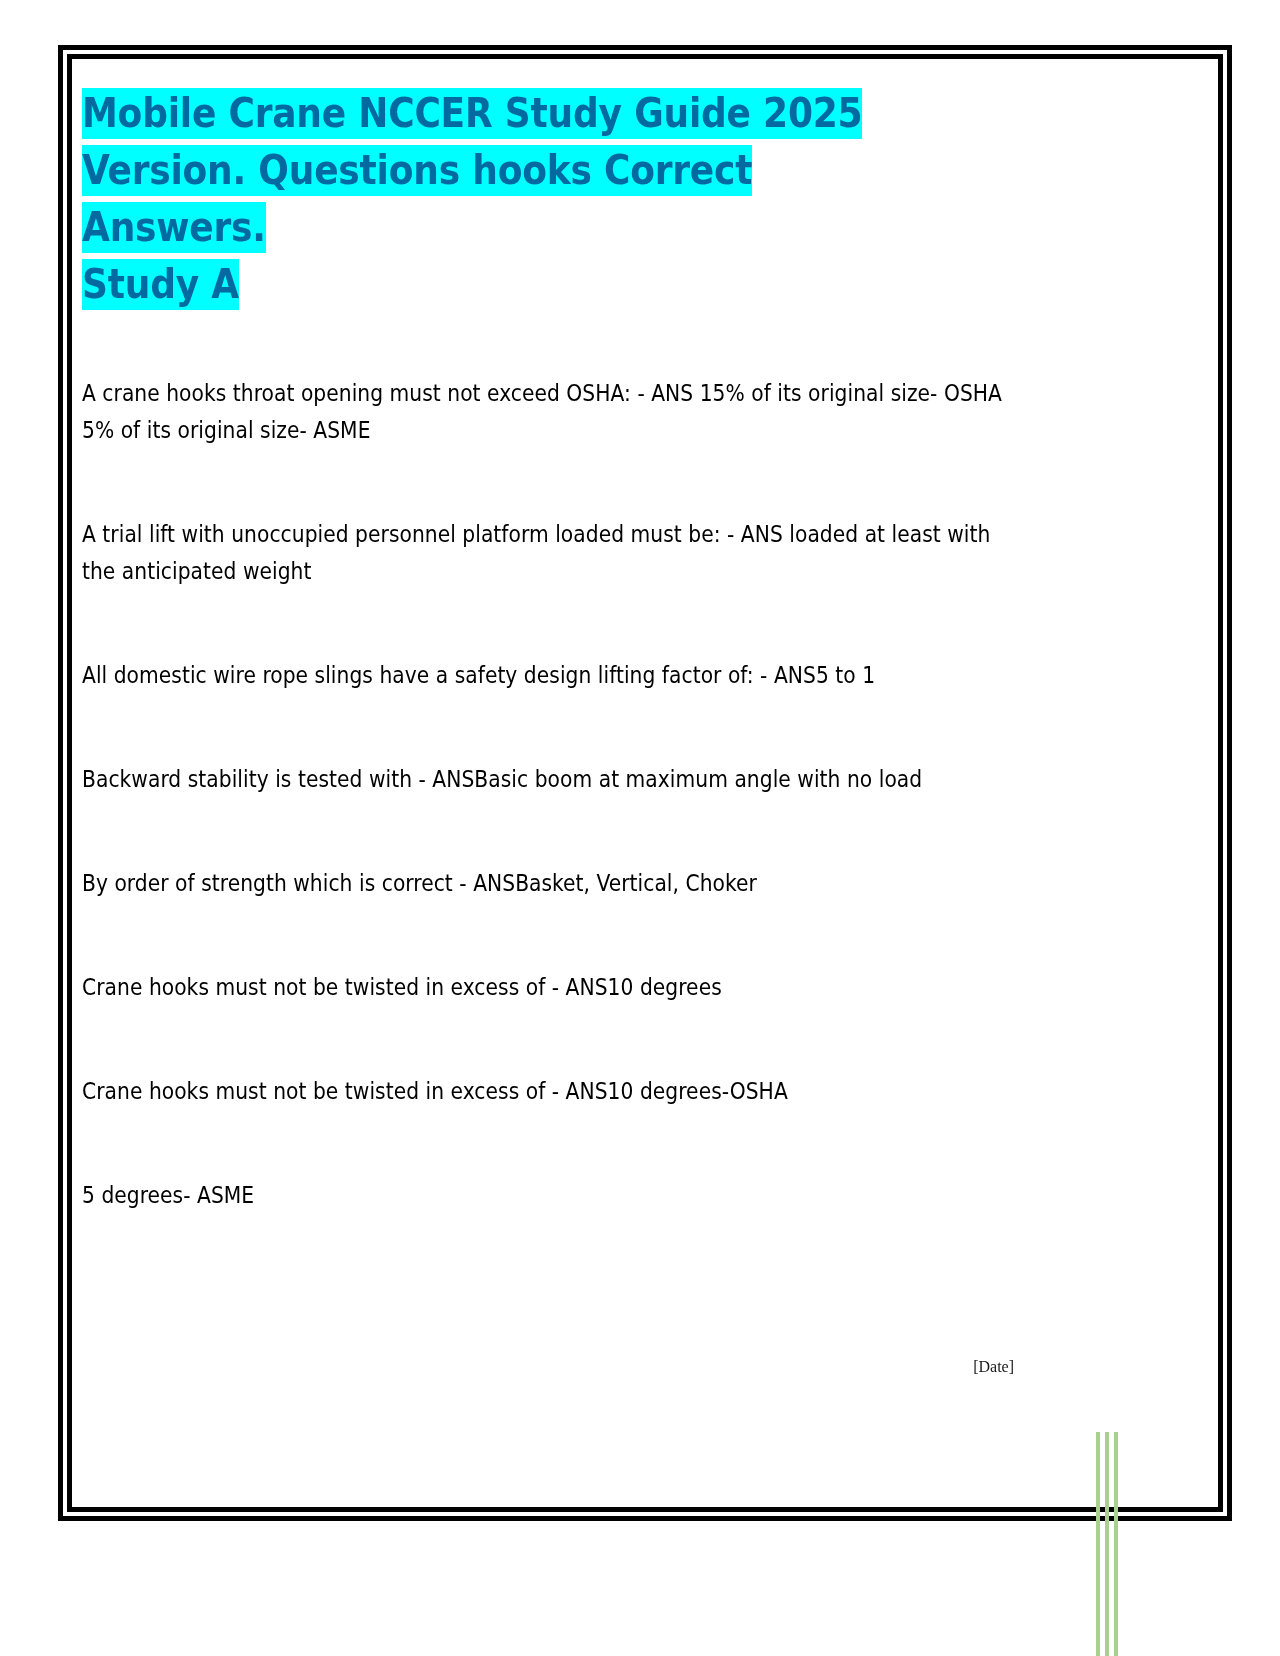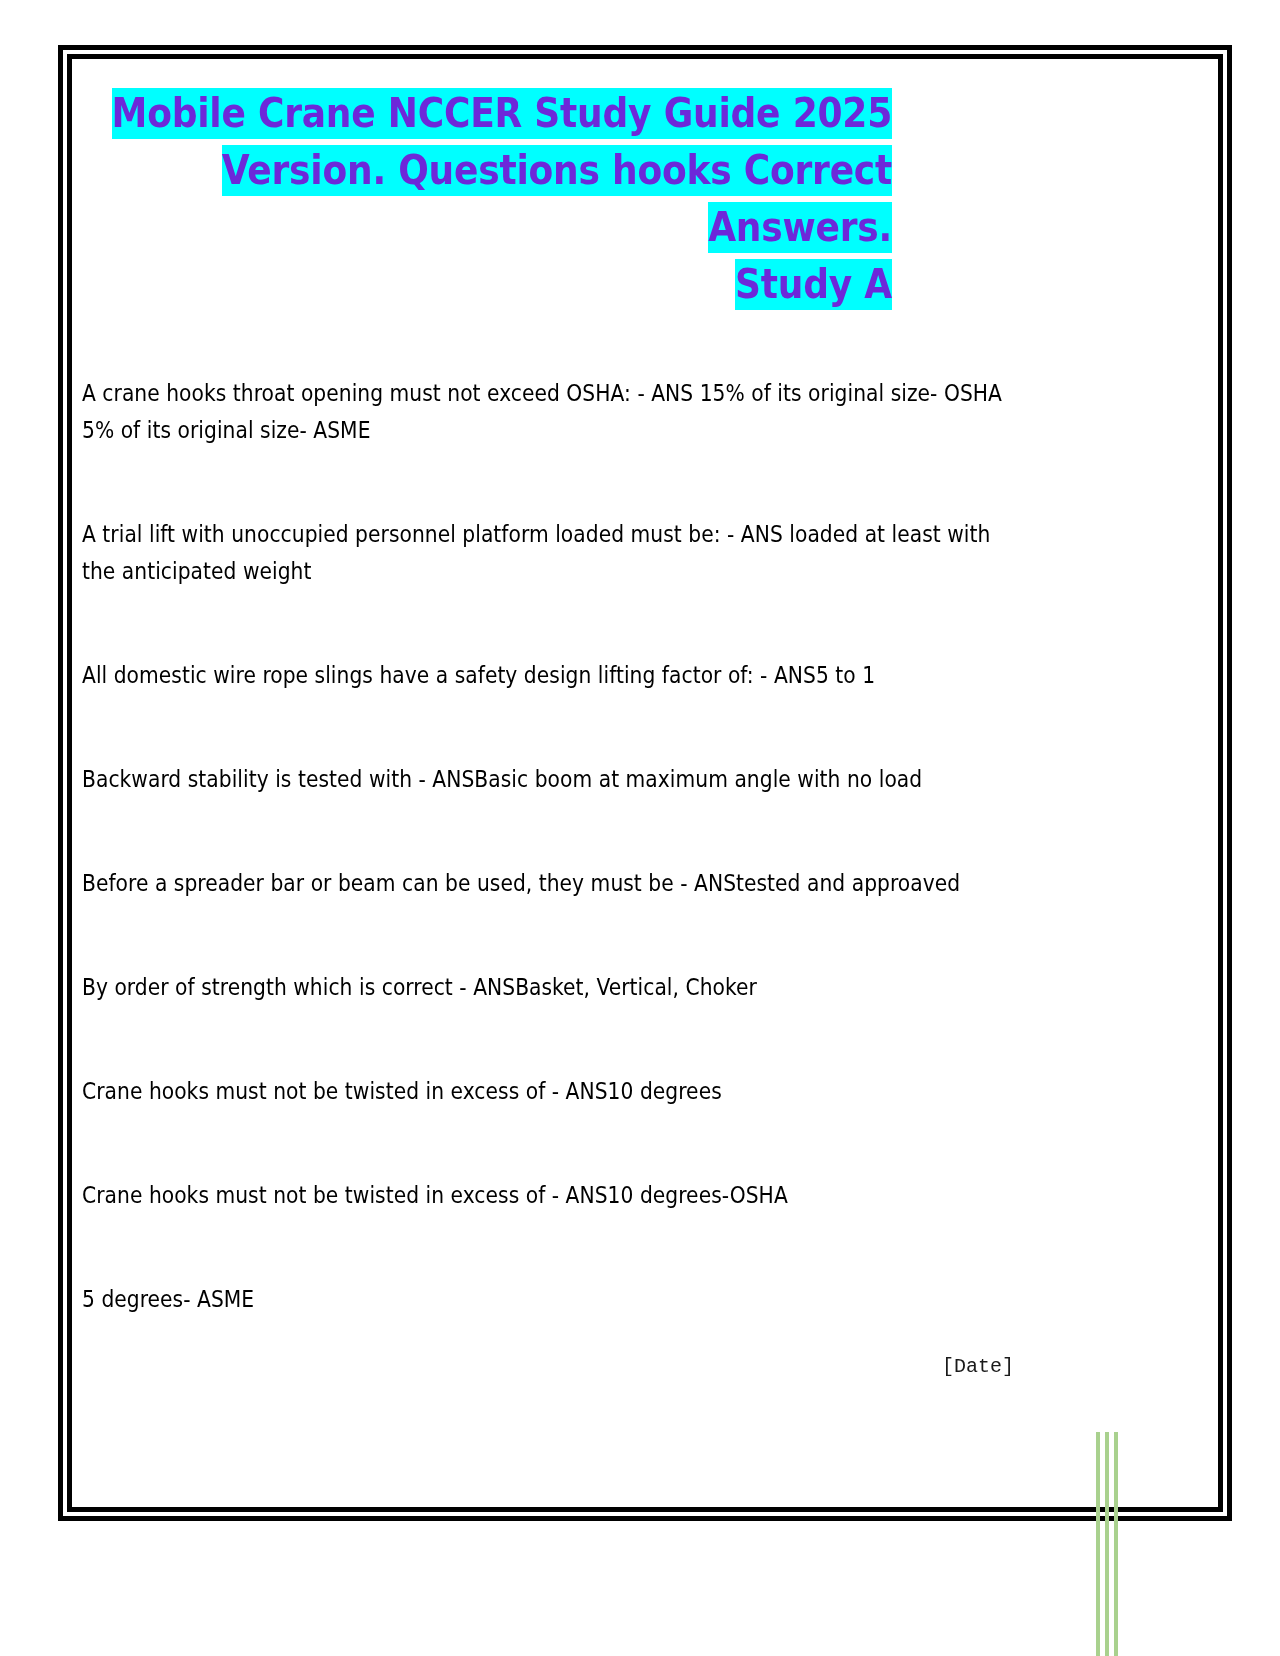--- a/index.html
+++ b/index.html
@@ -44,25 +44,24 @@
     top: 85px;
     width: 930px;
   }
 
   
   #doc-title {
     font-family: "DejaVu Sans Condensed", "Liberation Sans Narrow", "Liberation Sans", sans-serif;
     font-weight: bold;
     font-size: 40px;
     line-height: 57px;
-    color: #6d28d9;
+    color: #0369a1;
     margin: 0 0 0 0;
     letter-spacing: -0.2px;
     width: 810px;
-    text-align: right;
   }
   #doc-title .hl {
     background-color: #00FFFF;
     box-decoration-break: clone;
     -webkit-box-decoration-break: clone;
     padding: 2px 0 3px 0;
   }
 
   
   #body-blocks {
@@ -79,22 +78,22 @@
   }
   .para.last { margin-bottom: 9px; }
 
   
   #footer-date {
     position: absolute;
     left: 82px;
     top: 1355px;
     width: 932px;
     text-align: right;
-    font-family: Liberation Mono, monospace;
-    font-size: 20px;
+    font-family: Liberation Serif, serif;
+    font-size: 16px;
     line-height: 24px;
     color: #1a1a1a;
   }
 
   
   #green-rules {
     position: absolute;
     left: 1096px;
     top: 1432px;
     width: 40px;
@@ -121,21 +120,20 @@
 
 <div id="content">
 
   <h1 id="doc-title"><span class="hl">Mobile Crane NCCER Study Guide 2025</span><br><span class="hl">Version. Questions hooks Correct Answers.</span><br><span class="hl">Study A</span></h1>
 
   <div id="body-blocks">
     <p class="para">A crane hooks throat opening must not exceed OSHA: - ANS 15% of its original size- OSHA 5% of its original size- ASME</p>
     <p class="para">A trial lift with unoccupied personnel platform loaded must be: - ANS loaded at least with the anticipated weight</p>
     <p class="para">All domestic wire rope slings have a safety design lifting factor of: - ANS5 to 1</p>
     <p class="para">Backward stability is tested with - ANSBasic boom at maximum angle with no load</p>
-    <p class="para">Before a spreader bar or beam can be used, they must be - ANStested and approaved</p>
     <p class="para">By order of strength which is correct - ANSBasket, Vertical, Choker</p>
     <p class="para">Crane hooks must not be twisted in excess of - ANS10 degrees</p>
     <p class="para">Crane hooks must not be twisted in excess of - ANS10 degrees-OSHA</p>
     <p class="para last">5 degrees- ASME</p>
   </div>
 
 </div>
 
 <div id="footer-date">[Date]</div>
 

